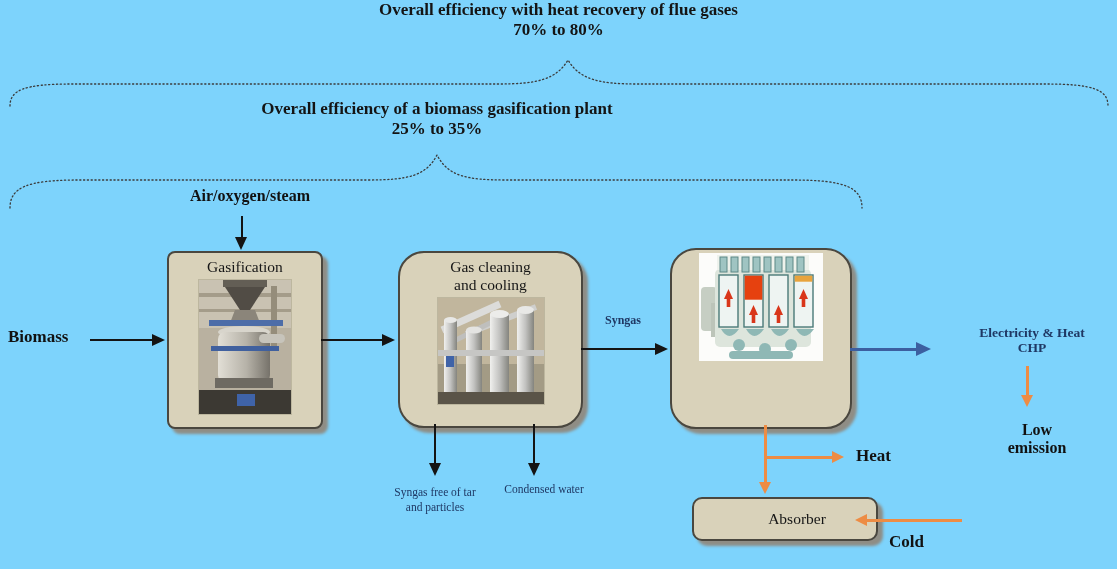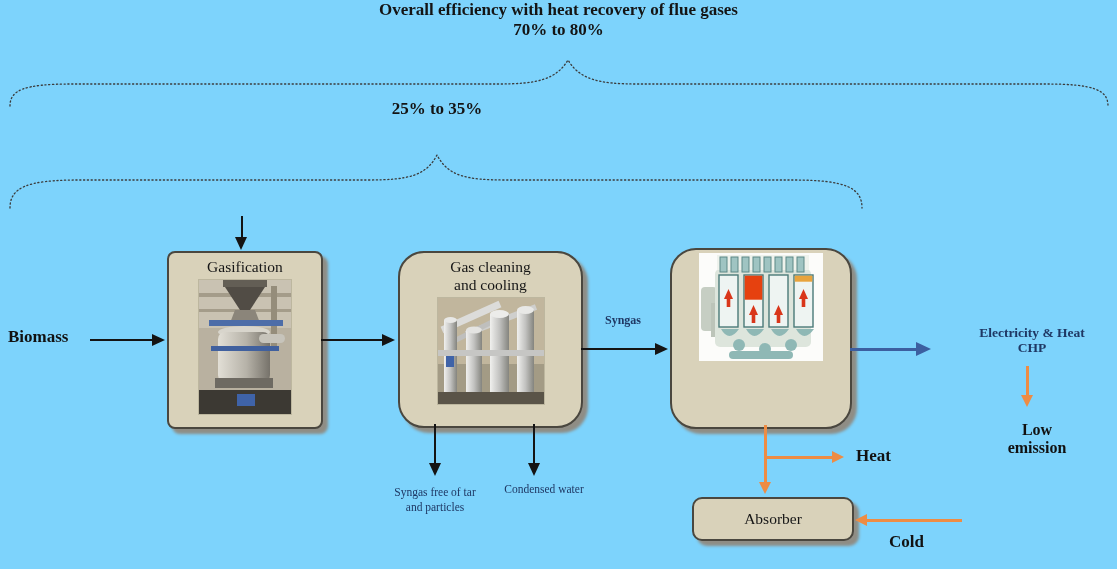--- a/index.html
+++ b/index.html
@@ -51,27 +51,29 @@
   <div class="abs ctr title" style="left:0;top:8;width:1117px;">
     <div>Overall efficiency with heat recovery of flue gases</div>
     <div>70% to 80%</div>
   </div>
 
   <svg class="brace" style="left:8px;top:56px;" width="1102" height="52" viewBox="0 0 1102 52">
     <path d="M 2,50 C 2,34 16,28 64,28 L 490,28 C 528,28 548,24 560,4 C 572,24 592,28 630,28 L 1038,28 C 1086,28 1100,34 1100,50"></path>
   </svg>
 
   <div class="abs ctr title" style="left:97px;top:99px;width:680px;">
+    <div>Overall efficiency of a biomass gasification plant</div>
     <div>25% to 35%</div>
   </div>
 
   <svg class="brace" style="left:8px;top:150px;" width="856" height="62" viewBox="0 0 856 62">
     <path d="M 2,58 C 2,38 18,30 70,30 L 360,30 C 400,30 418,26 429,5 C 440,26 458,30 498,30 L 786,30 C 838,30 854,38 854,58"></path>
   </svg>
 
+  <div class="abs ctr lbl-md" style="left:160px;top:187px;width:180px;">Air/oxygen/steam</div>
   <div class="vline" style="left:241px;top:216px;height:22px;"></div>
   <div class="ah-d" style="left:235px;top:237px;"></div>
 
   <div class="abs lbl-lg" style="left:8px;top:327px;">Biomass</div>
   <div class="hline" style="left:90px;top:339px;width:63px;"></div>
   <div class="ah-r" style="left:152px;top:333.5px;"></div>
 
   <div class="pbox" style="left:167px;top:251px;width:152px;height:174px;border-radius:8px;">
     <div class="btitle">Gasification</div>
     <svg class="photo" width="92" height="134" viewBox="0 0 92 134">
@@ -213,21 +215,21 @@
     <div>and particles</div>
   </div>
   <div class="abs ctr lbl-xs navy" style="left:474px;top:482px;width:140px;">Condensed water</div>
 
   <div class="oline-v" style="left:764px;top:425px;height:58px;"></div>
   <div class="ah-d or" style="left:759px;top:482px;"></div>
   <div class="oline-h" style="left:765px;top:456px;width:68px;"></div>
   <div class="ah-r or" style="left:832px;top:451px;"></div>
   <div class="abs lbl-lg" style="left:856px;top:446px;">Heat</div>
 
-  <div class="pbox" style="left:692px;top:497px;width:158px;height:40px;border-radius:10px;justify-content:center;">
+  <div class="pbox" style="left:692px;top:497px;width:158px;height:40px;border-radius:10px;justify-content:center;padding-left:24px;">
     <div class="btitle" style="margin-top:0;">Absorber</div>
   </div>
 
   <div class="oline-h" style="left:866px;top:519px;width:96px;"></div>
   <div class="ah-l or" style="left:855px;top:514px;"></div>
   <div class="abs lbl-lg" style="left:889px;top:532px;">Cold</div>
 
 </div>
 
 </body></html>

